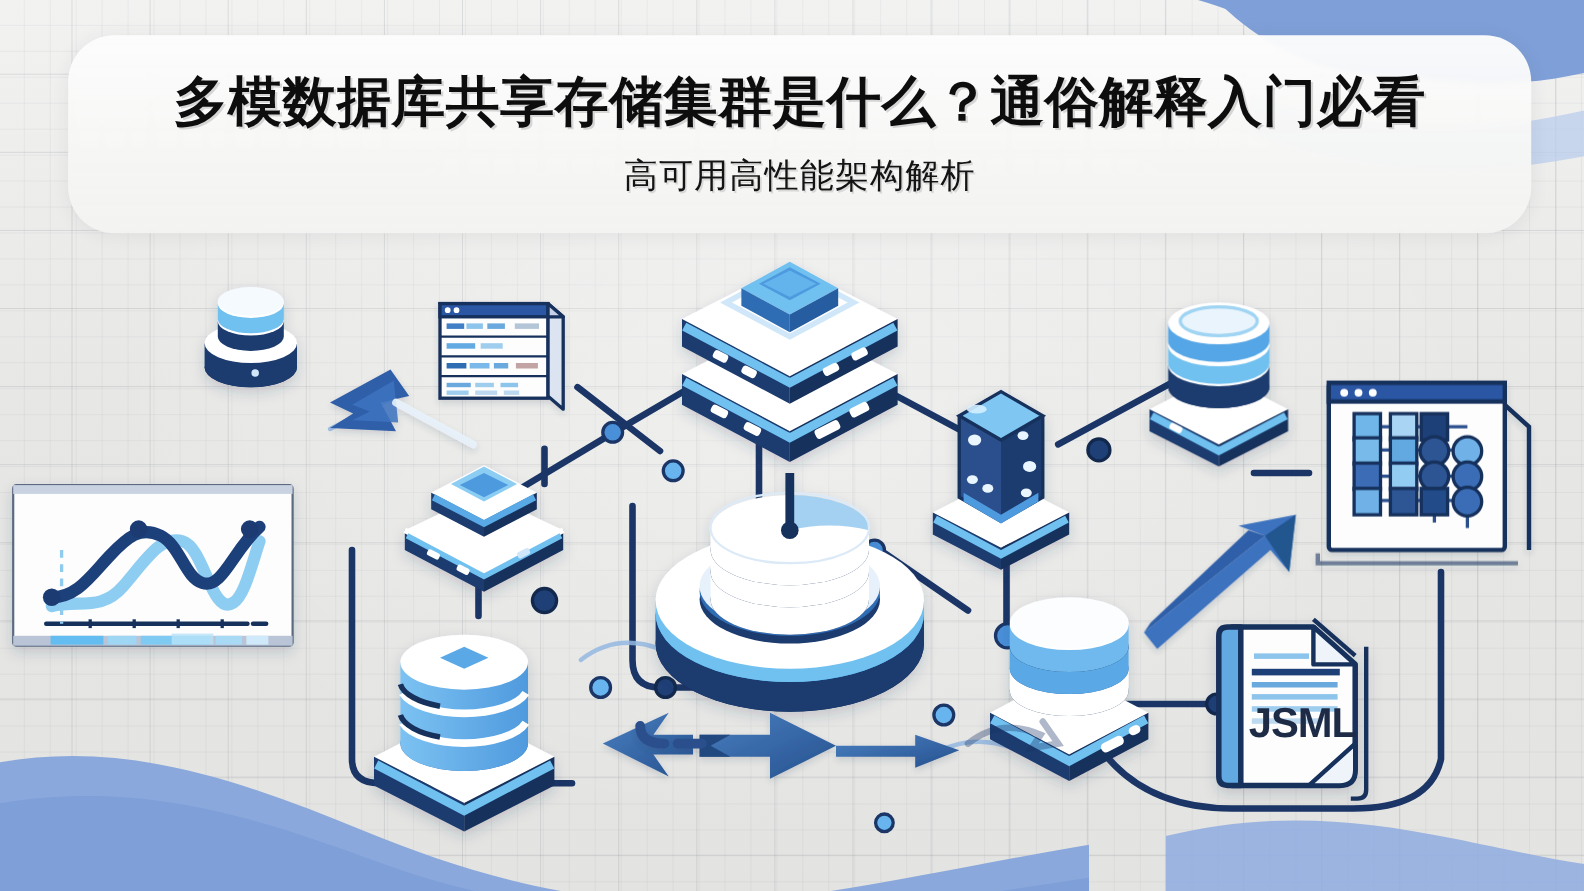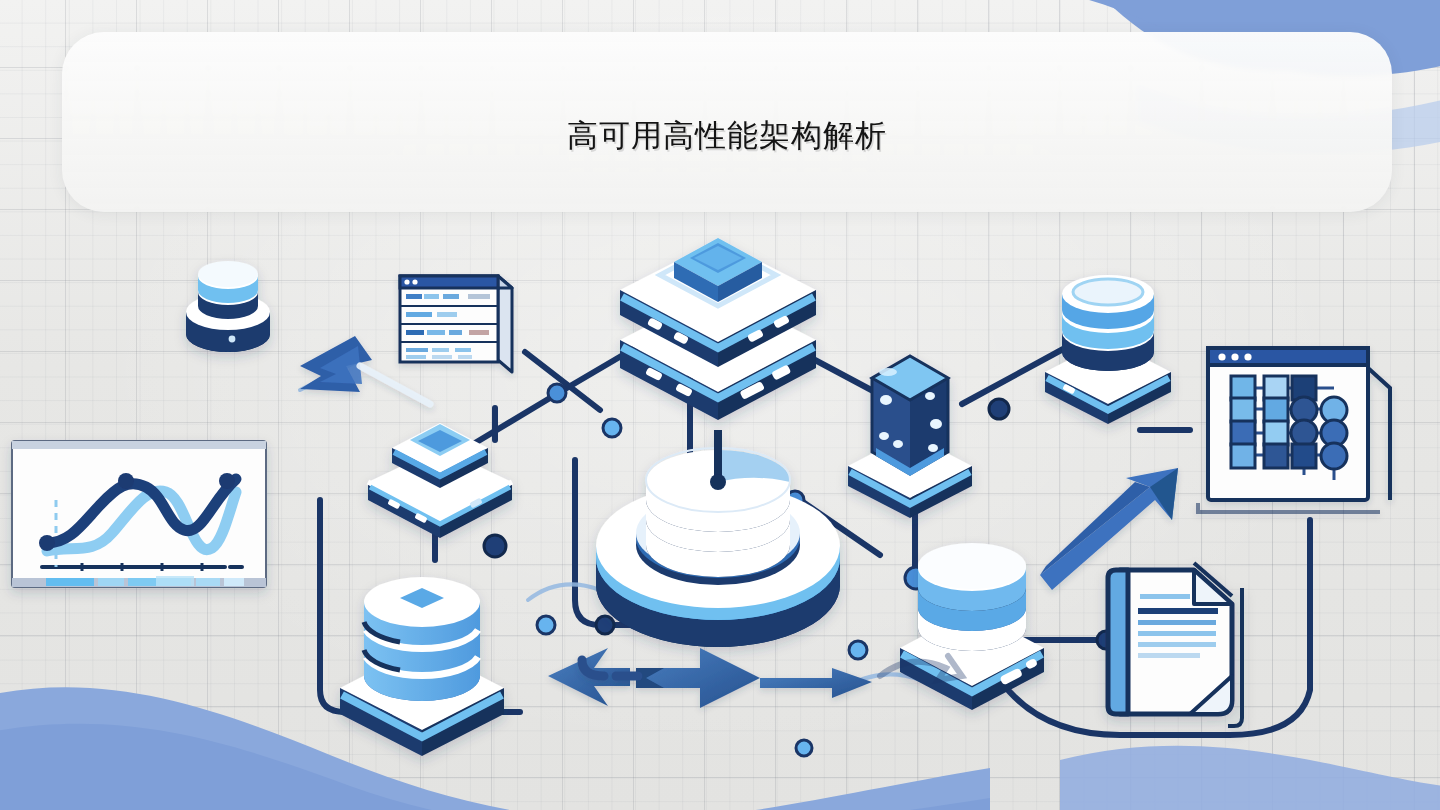--- a/index.html
+++ b/index.html
@@ -501,18 +501,20 @@
       <path d="M1150,487 L1172,520 L1178,468 Z" fill="#24568f"></path>
     </g>
 
     <g opacity=".35">
       <path d="M880,676 Q910,652 946,668 L938,680 L962,676 L948,656" fill="none" stroke="#1a3566" stroke-width="6" stroke-linecap="round"></path>
     </g>
 
   </svg>
   </div>
 
+  <div class="panel-label jsml-label">JSML</div>
 
   <div class="title-card">
+    <div class="title-main">多模数据库共享存储集群是什么？通俗解释入门必看</div>
     <div class="title-sub">高可用高性能架构解析</div>
   </div>
 
 </div>
 
 </body></html>

